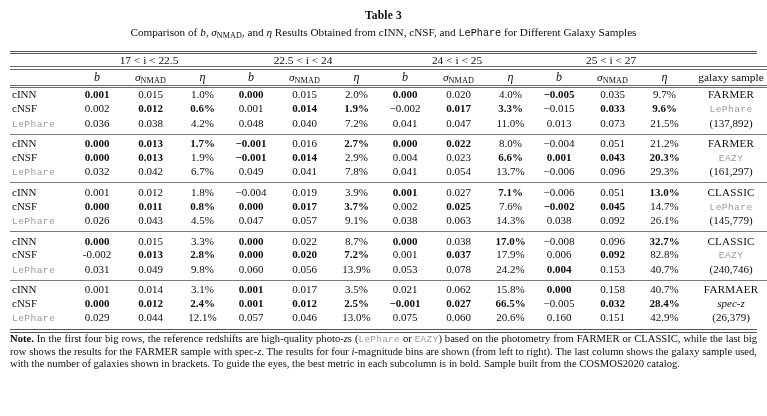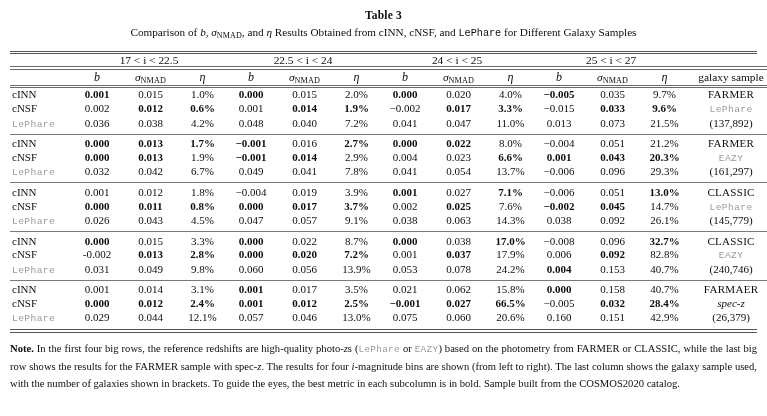--- a/index.html
+++ b/index.html
@@ -117,23 +117,22 @@
   }
 
   
   .note-rule {
     margin-top: 4px;
     border-top: 1.2px solid #555;
     border-bottom: 1.2px solid #555;
     height: 1.6px;
   }
   .note {
-    margin-top: 7px;
     font-size: 10.6px;
-    line-height: 17px;
+    line-height: 12px;
     text-align: justify;
     text-justify: inter-word;
   }
   .note b { font-weight: bold; }
   .note .mono-sm {
     font-family: "Liberation Mono", "DejaVu Sans Mono", monospace;
     font-size: 9.4px;
     color: #9a9a9a;
     letter-spacing: 0.3px;
   }

